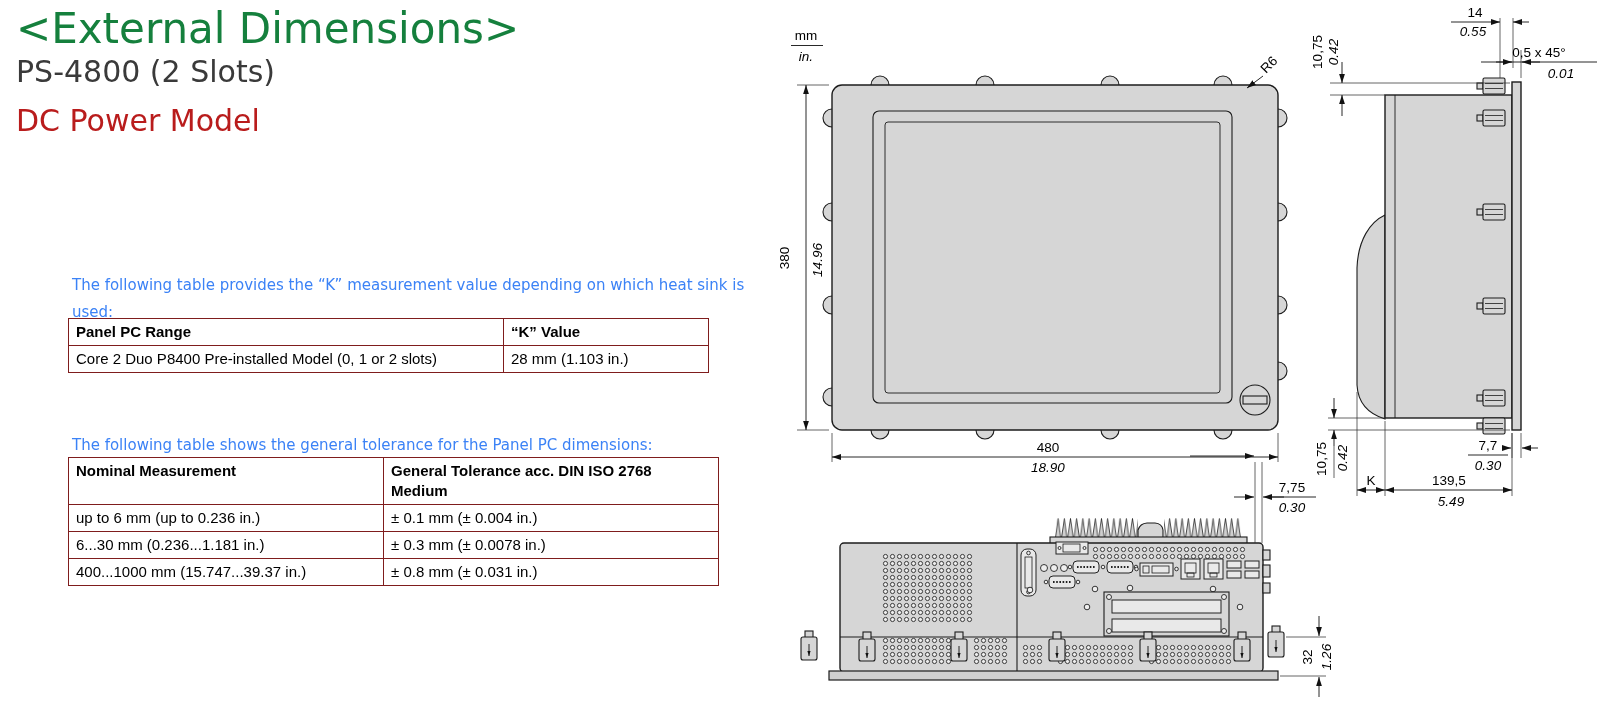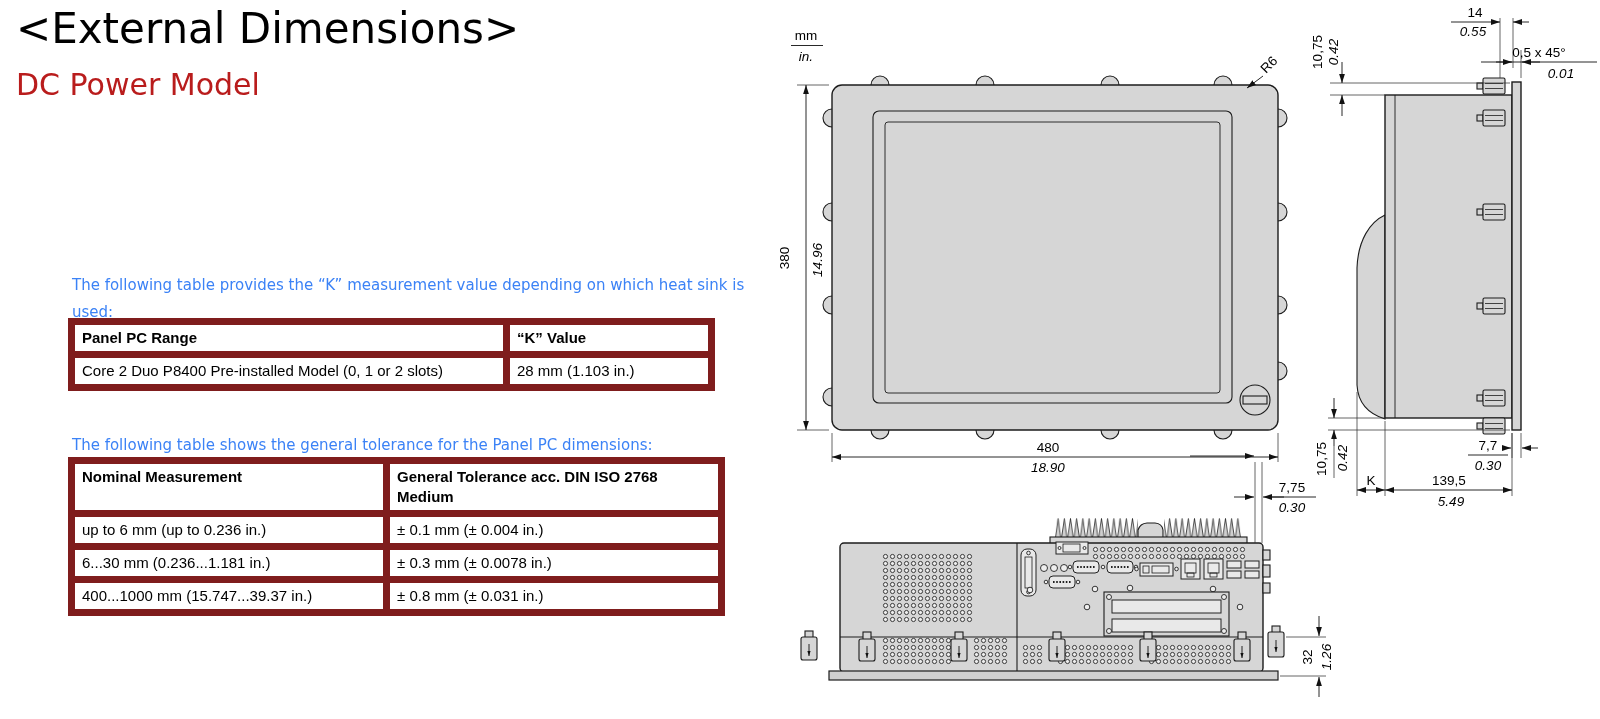--- a/index.html
+++ b/index.html
@@ -1,46 +1,47 @@
 <!DOCTYPE html>
 <html><head>
 <meta charset="utf-8">
 <style>
   html,body{margin:0;padding:0;background:#fff;}
   body{width:1600px;height:719px;position:relative;overflow:hidden;
        font-family:"Liberation Sans",sans-serif;color:#000;}
   .headings{position:absolute;left:16px;top:4px;}
-  .title{font:400 42px "DejaVu Sans",sans-serif;color:#000000;white-space:nowrap;}
+  .title{font:400 42px "DejaVu Sans",sans-serif;color:#15803d;white-space:nowrap;}
   .subtitle{font:400 30px "DejaVu Sans",sans-serif;color:#3a3a3a;margin-top:1px;}
   .model{font:400 30px "DejaVu Sans",sans-serif;color:#b91c1c;margin-top:14px;}
   .intro{position:absolute;left:68px;width:692px;font:15px/27px "DejaVu Sans",sans-serif;color:#3b82f6;margin:4px;}
   .intro1{top:268px;}
   .intro2{top:428px;}
   table{border-collapse:collapse;table-layout:fixed;position:absolute;left:68px;background:#fff;}
-  td{border:7px solid #7f1d1d;padding:3px 7px;font:15px/20px "Liberation Sans",sans-serif;
+  td{border:1px solid #7f1d1d;padding:3px 7px;font:15px/20px "Liberation Sans",sans-serif;
      vertical-align:top;overflow:hidden;white-space:nowrap;}
   td.hdr{font-weight:bold;white-space:normal;}
   .t1{top:318px;width:640px;}
   .t2{top:457px;width:650px;}
   svg{position:absolute;left:760px;top:0;}
   .outline{fill:#d6d6d6;stroke:#1c1c1c;stroke-width:1.4;}
   .outline2{fill:#d6d6d6;stroke:#1c1c1c;stroke-width:1.1;}
   .thin{fill:none;stroke:#1c1c1c;stroke-width:1.1;}
   .dim{stroke:#111;stroke-width:0.9;fill:none;}
   .ext{stroke:#333;stroke-width:0.75;fill:none;}
   .dt{font:13.5px "Liberation Sans",sans-serif;fill:#000;}
   .dti{font:italic 13.5px "Liberation Sans",sans-serif;fill:#000;}
   .port{fill:#e9e9e9;stroke:#222;stroke-width:1;}
   .scr{fill:#eee;stroke:#222;stroke-width:0.9;}
 </style>
 </head>
 <body>
 
 <div class="headings">
   <div class="title">&lt;External Dimensions&gt;</div>
+  <div class="subtitle">PS-4800 (2 Slots)</div>
   <div class="model">DC Power Model</div>
 </div>
 
 <p class="intro intro1">The following table provides the “K” measurement value depending on which heat sink is used:</p>
 
 <table class="t1">
   <colgroup>
       <col style="width:435px">
       <col style="width:205px">
     </colgroup>

